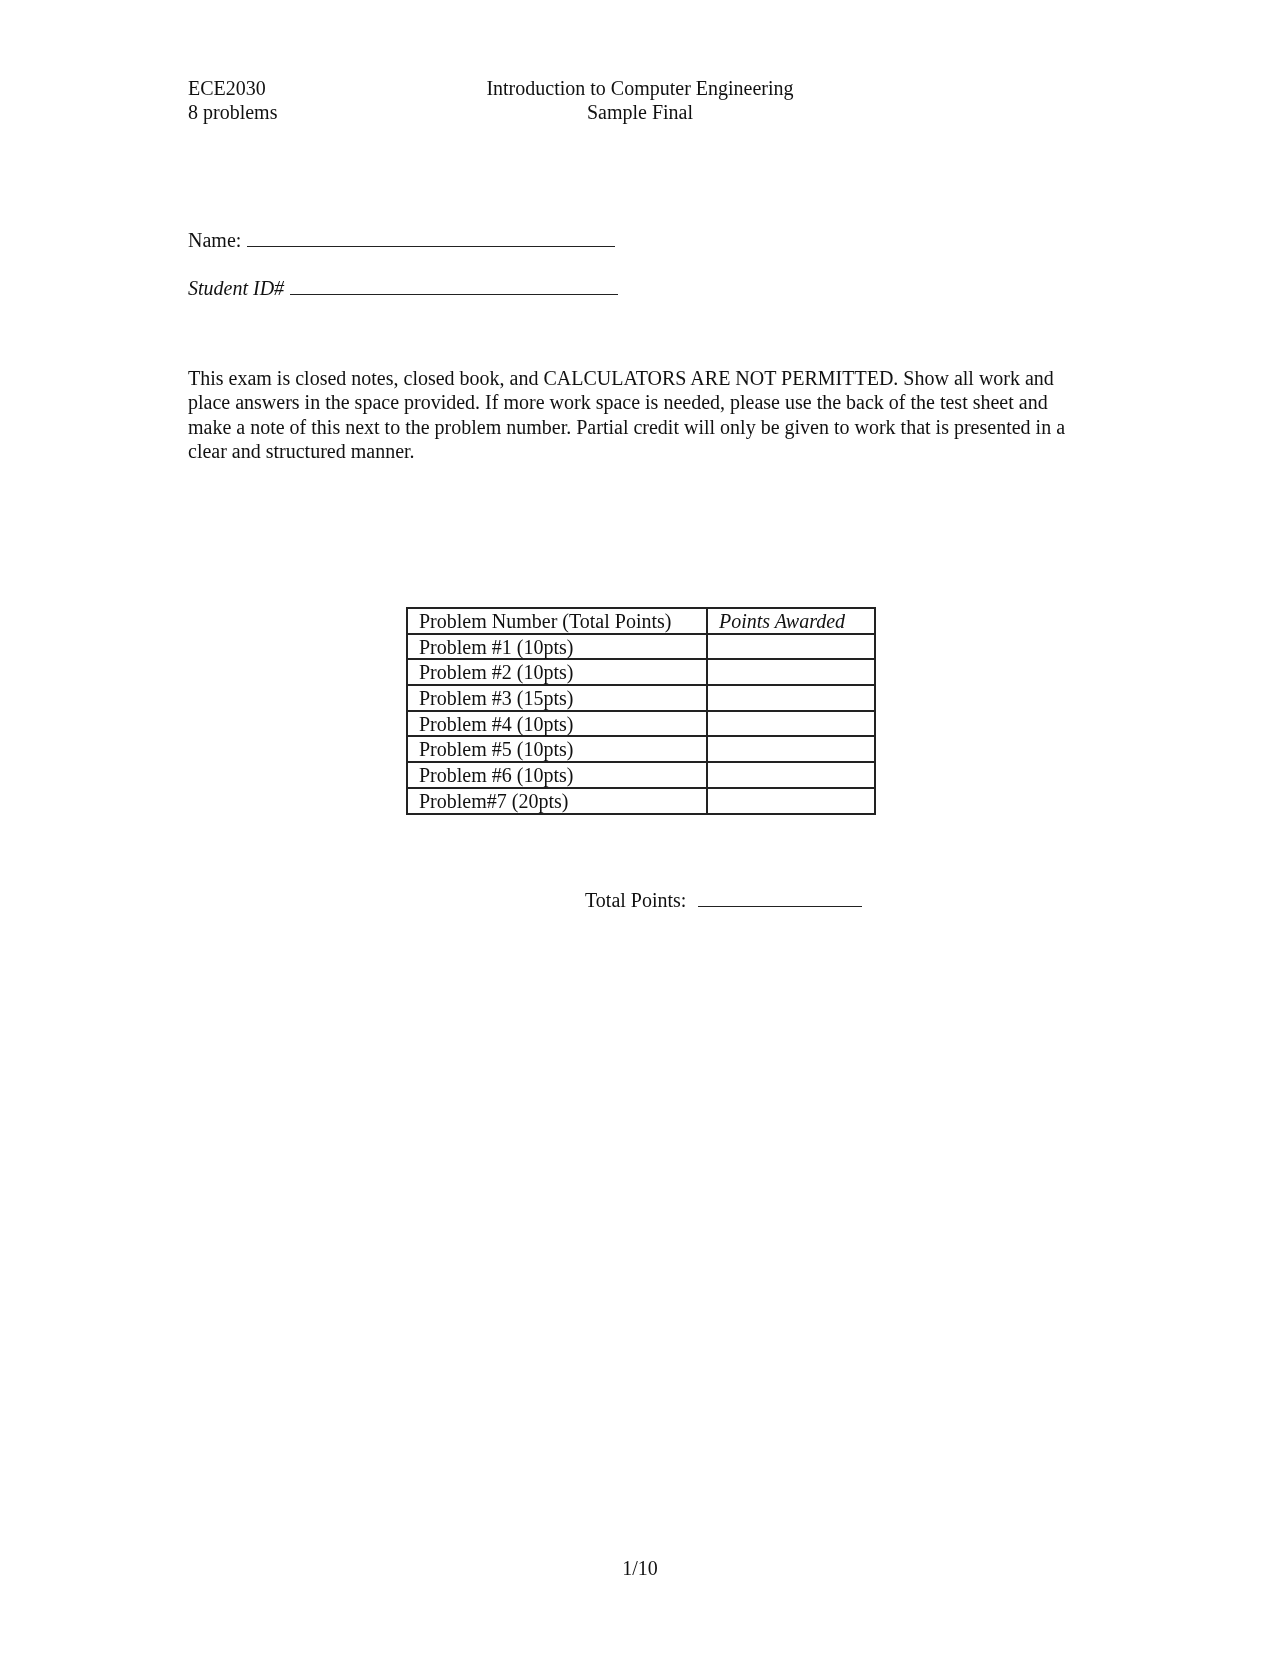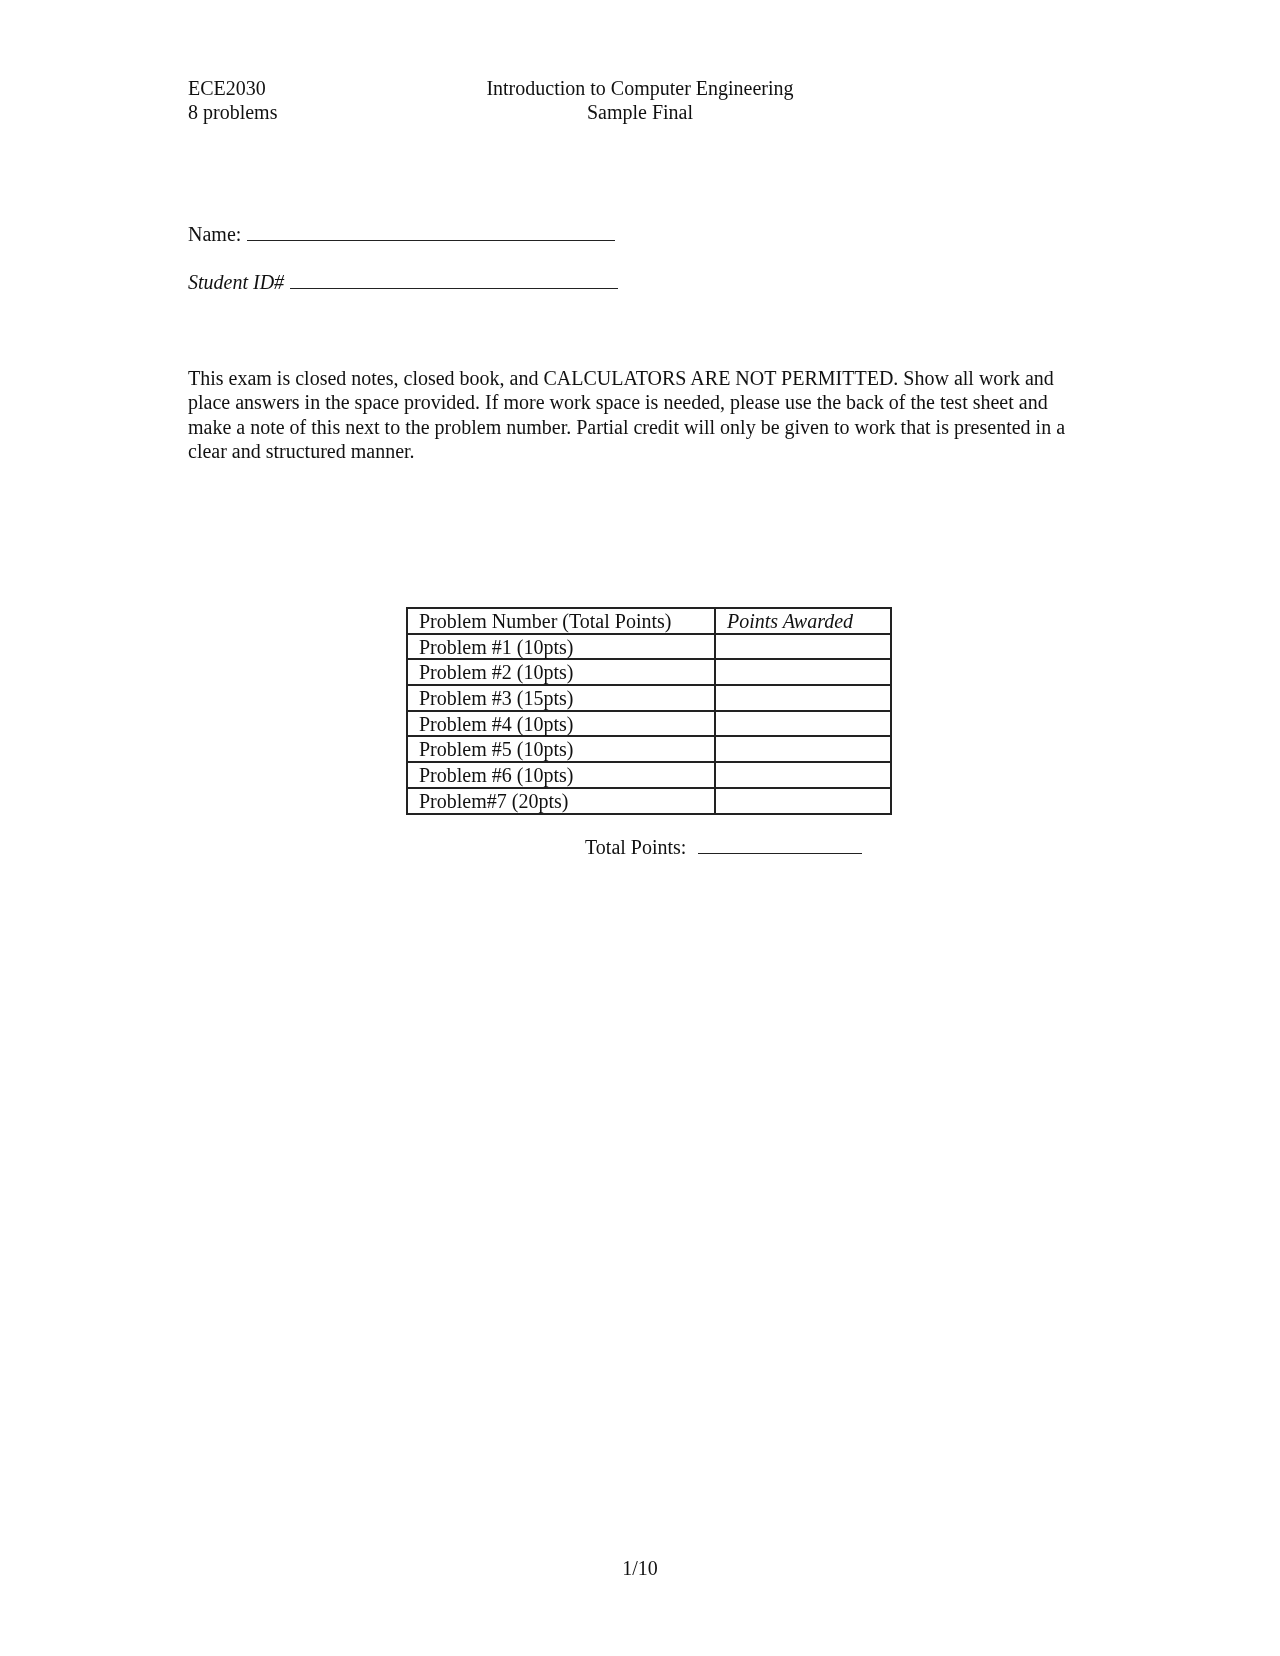--- a/index.html
+++ b/index.html
@@ -5,40 +5,40 @@
   html, body { margin: 0; padding: 0; background: #ffffff; }
   body {
     width: 1280px; height: 1656px; position: relative; overflow: hidden;
     font-family: "Liberation Serif", "DejaVu Serif", serif;
     color: #111111;
     font-size: 20px;
   }
   .abs { position: absolute; white-space: nowrap; line-height: 24px; }
   .hdr-left { left: 188px; top: 76px; }
   .hdr-center { left: 470px; width: 340px; top: 76px; text-align: center; }
-  .field { left: 188px; }
+  .field { left: 188px; margin-top: 6px; }
   .field .line {
     display: inline-block; border-bottom: 1.5px solid #222; height: 18px;
     vertical-align: baseline; margin-left: 6px;
   }
   .para {
     position: absolute; left: 188px; top: 366px; width: 900px;
     line-height: 24.3px; white-space: normal; font-size: 20px;
   }
   table.score {
     position: absolute; left: 406px; top: 607px;
     border-collapse: collapse; font-size: 20px;
   }
   table.score td, table.score th {
-    border: 2px solid #222; padding: 0 8px 0 11px; height: 23.7px;
+    border: 2px solid #222; padding: 0 0 0 11px; height: 23.7px;
     line-height: 22px; text-align: left; font-weight: normal;
   }
   table.score .c1 { width: 287px; }
   table.score .c2 { width: 155px; font-style: italic; }
-  .total { left: 585px; top: 835px; }
+  .total { left: 585px; top: 888px; }
   .total .line {
     display: inline-block; border-bottom: 1.5px solid #222; width: 164px;
     height: 18px; margin-left: 12px;
   }
   .footer { left: 0; width: 1280px; text-align: center; top: 1556px; }
 </style>
 </head>
 <body>
 
 <div class="abs hdr-left">

